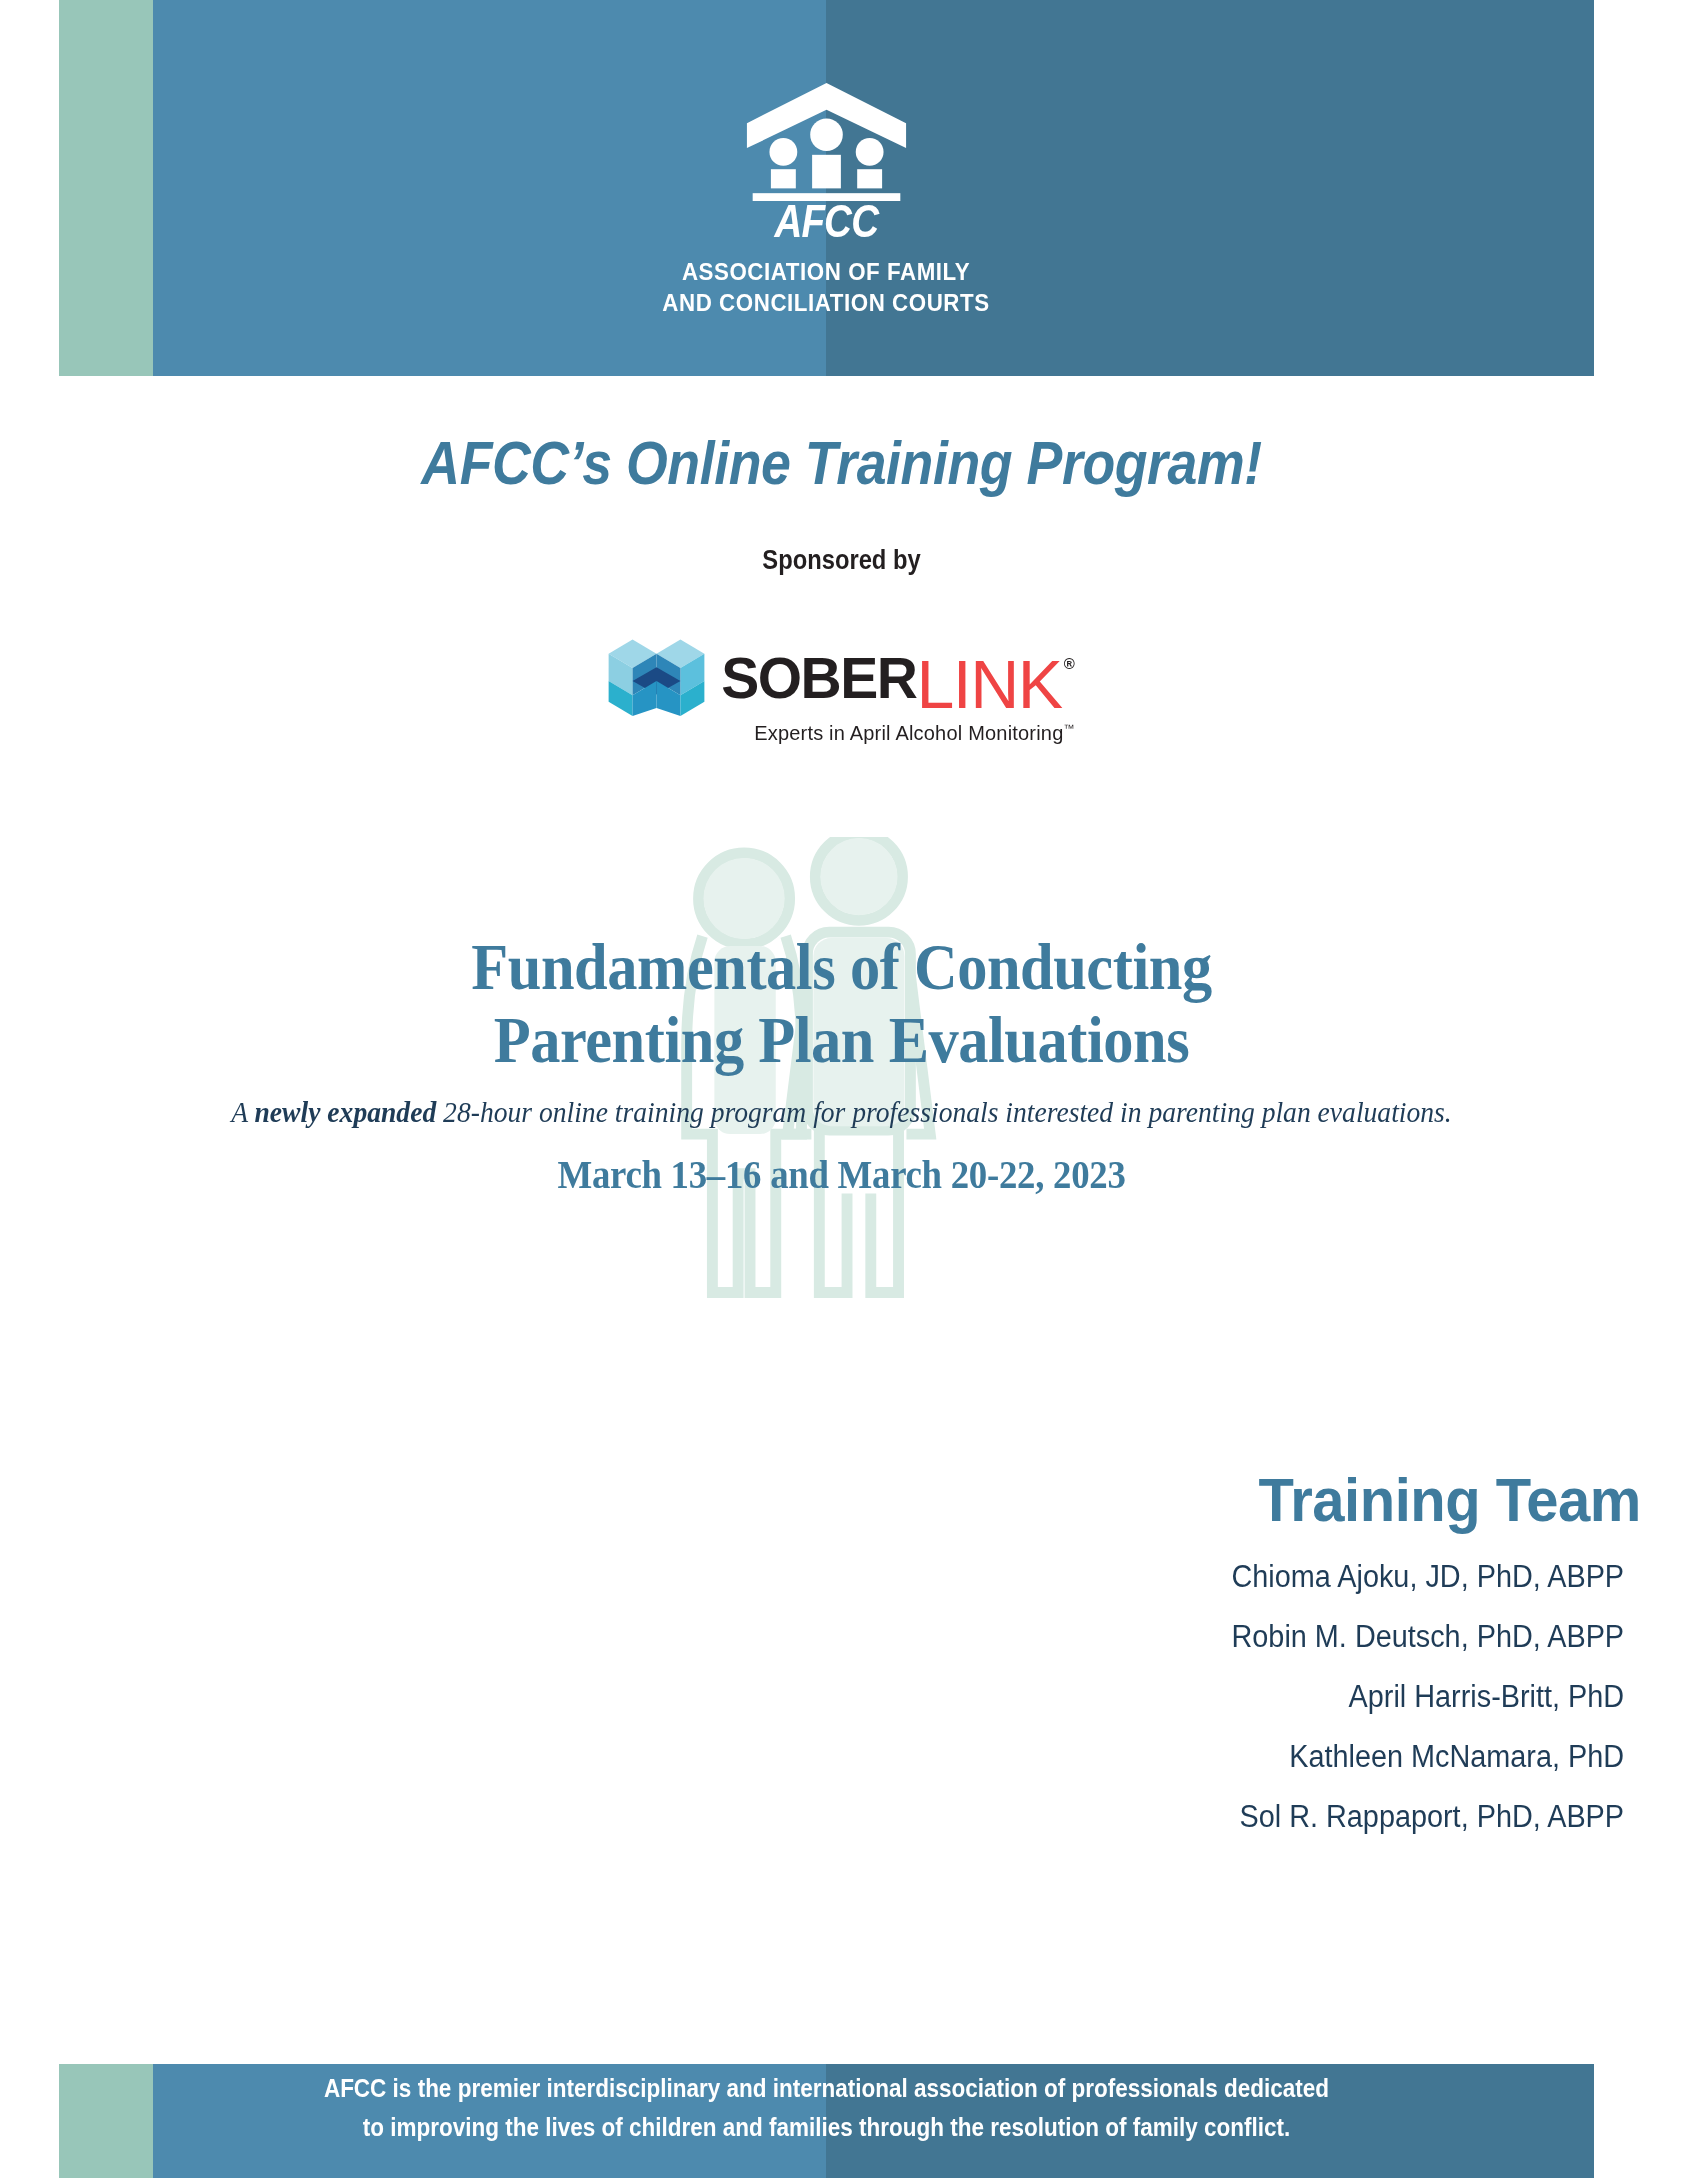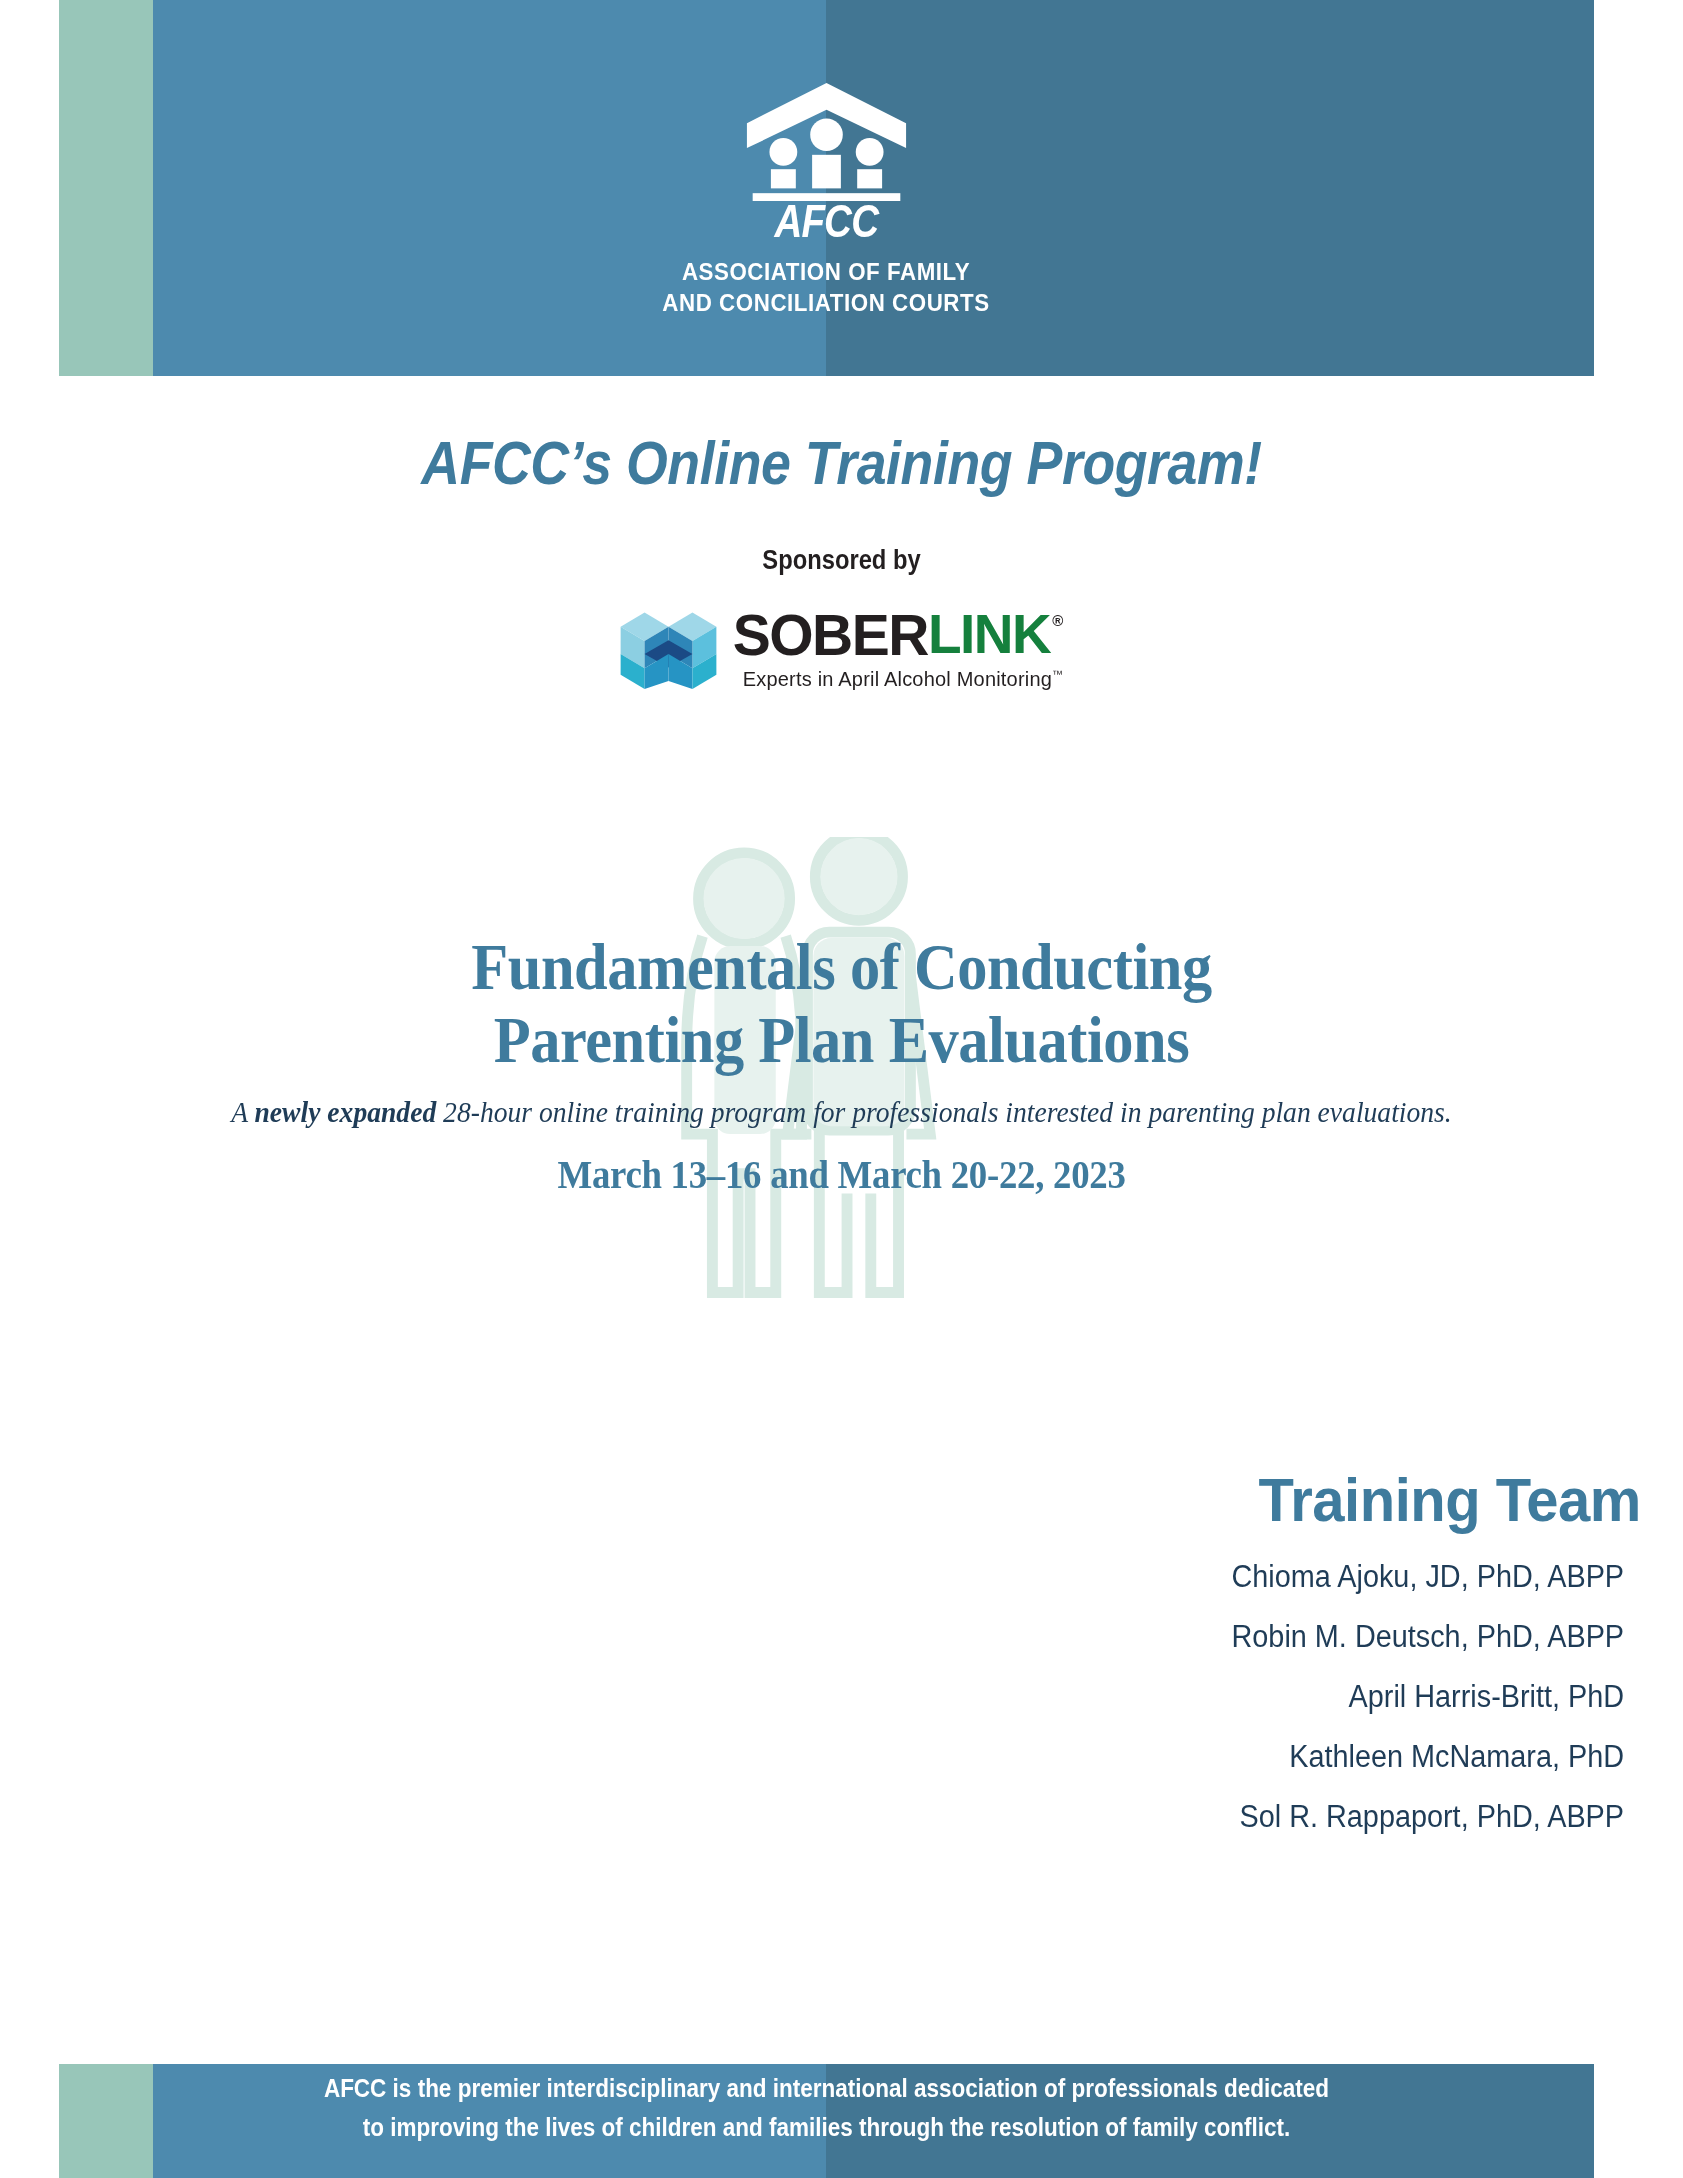--- a/index.html
+++ b/index.html
@@ -66,29 +66,29 @@
     transform:scaleX(0.88);
   }
 
   
   #soberlink{
     position:absolute;top:606px;left:0;right:0;
     display:flex;align-items:center;justify-content:center;gap:16px;
   }
   #soberlink .hex{width:97px;height:83px;}
   #soberlink .hex svg{display:block;width:100%;height:100%;}
-  .sl-right{display:flex;flex-direction:column;line-height:1;}
+  .sl-right{display:flex;flex-direction:column;line-height:1;margin-top:44px;}
   .sl-word{display:flex;align-items:flex-start;}
   .sl-sober{
     font-family:"Liberation Sans", sans-serif;
     font-weight:bold;font-size:57px;color:#231f20;letter-spacing:-1.5px;
   }
   .sl-link{
     font-family:"Liberation Sans", sans-serif;
-    font-weight:bold;font-size:55px;color:#15803d;letter-spacing:-1.5px;
+    font-weight:normal;font-size:68px;color:#ef4444;letter-spacing:-1.5px;
   }
   .sl-reg{font-size:15px;color:#231f20;margin-top:6px;margin-left:2px;font-weight:bold;}
   .sl-tag{
     font-size:20px;color:#231f20;letter-spacing:0.2px;
     margin-top:5px;text-align:right;
   }
   .sl-tm{font-size:11px;vertical-align:super;}
 
   
   #watermark{

